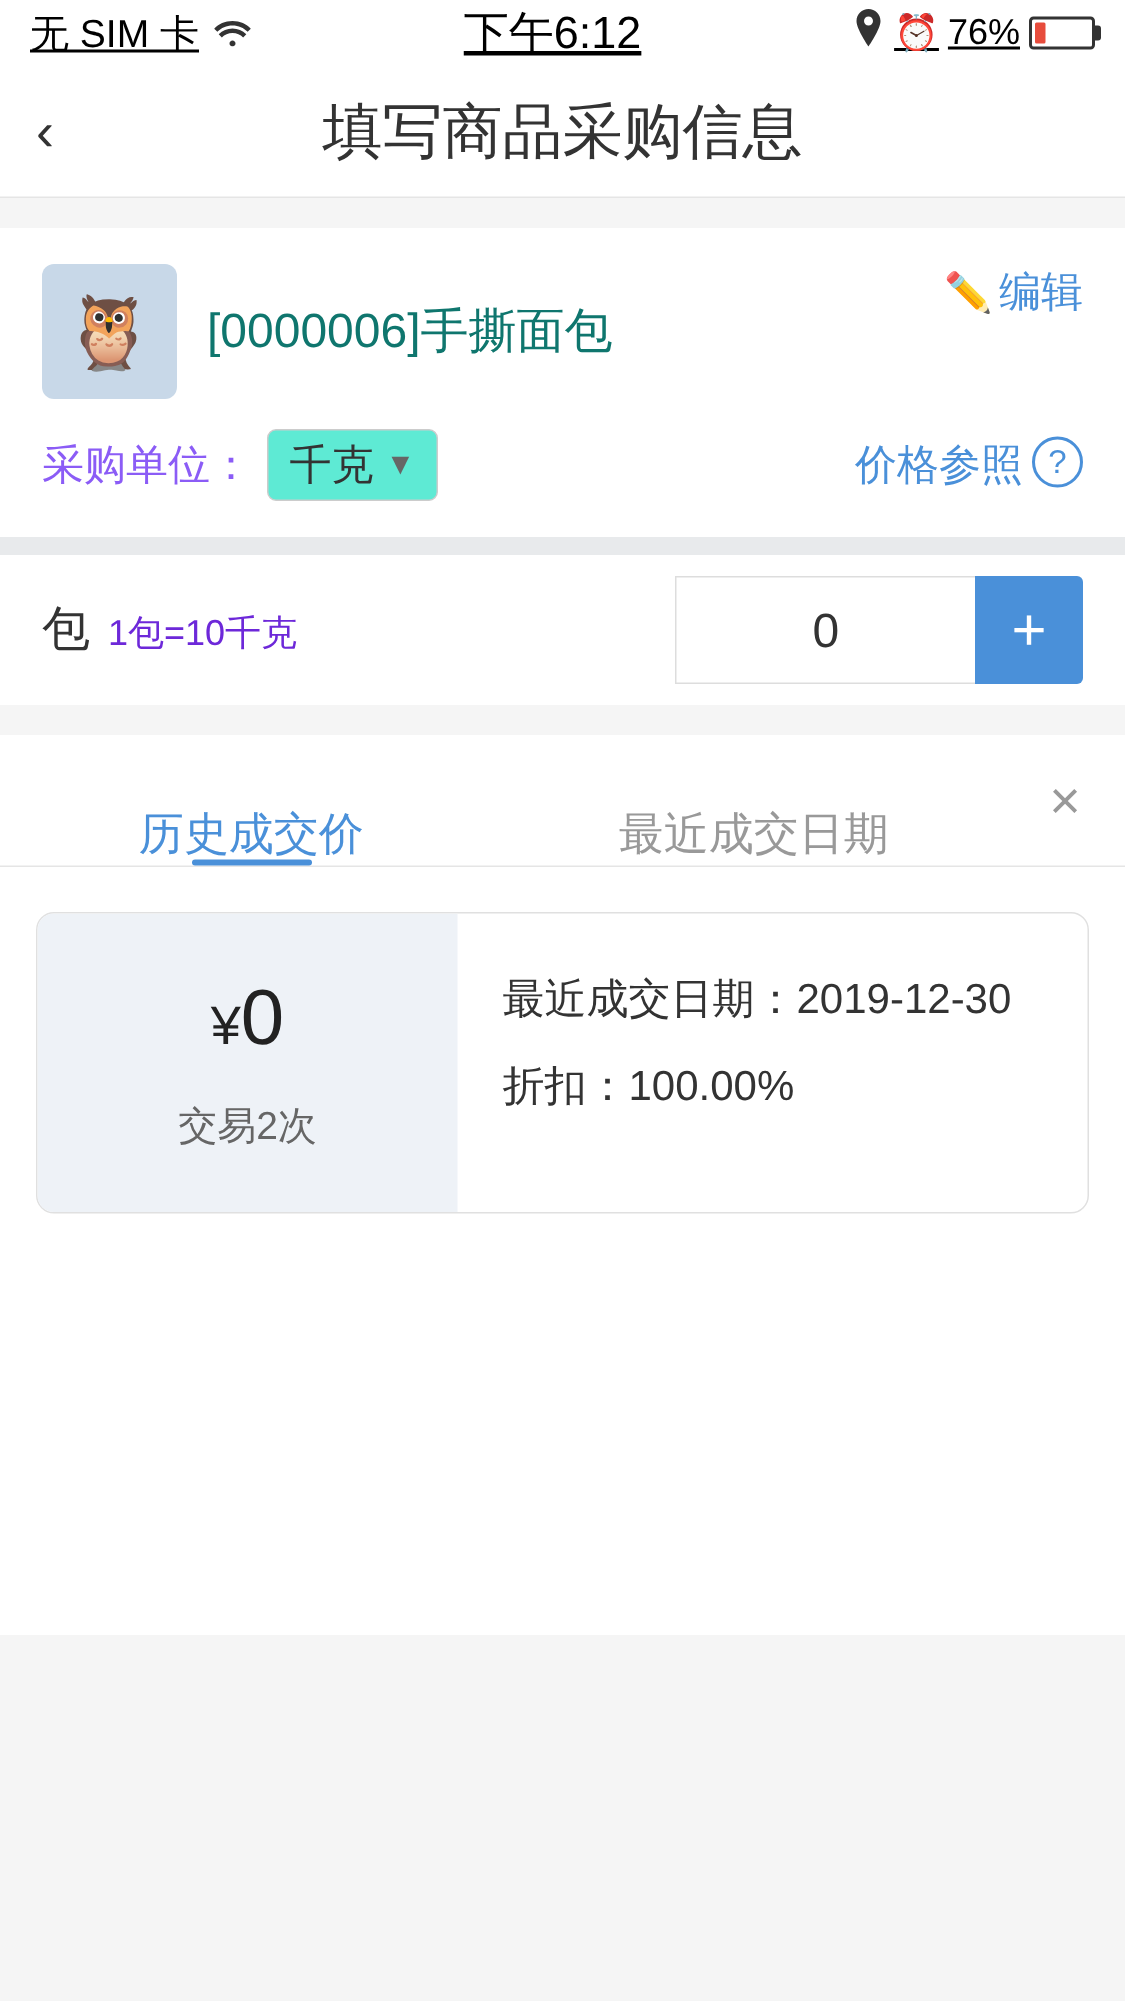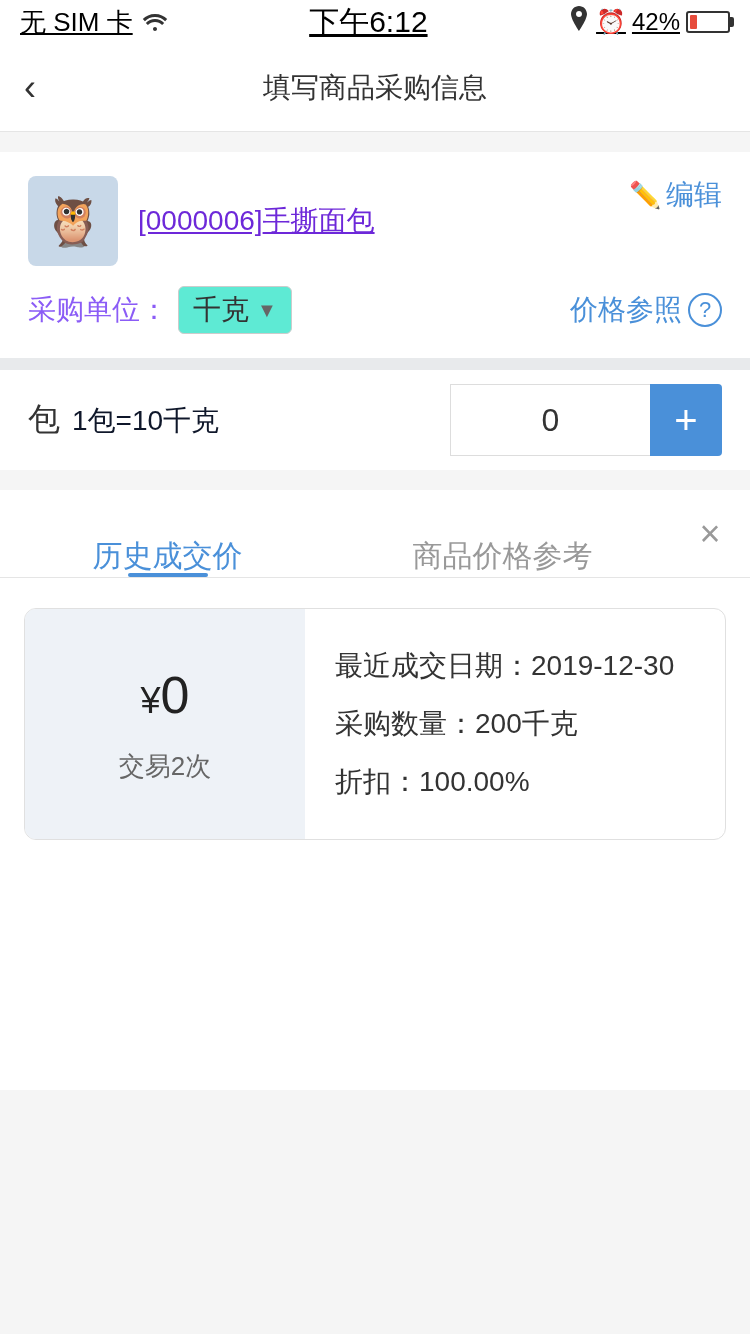--- a/index.html
+++ b/index.html
@@ -83,21 +83,21 @@
       border-bottom: 1px solid #e5e5e5;
     }
     .nav-back {
       position: absolute;
       left: 24px;
       font-size: 36px;
       color: #333;
       cursor: pointer;
     }
     .nav-title {
-      font-size: 28px;
+      font-size: 40px;
       font-weight: 500;
       color: #333;
     }
 
     
     .product-section {
       background: #fff;
       margin-top: 20px;
       padding: 24px 28px;
     }
@@ -120,24 +120,23 @@
       display: flex;
       align-items: center;
       justify-content: center;
       flex-shrink: 0;
     }
     .owl-icon {
       font-size: 48px;
       color: #7a9ab8;
     }
     .product-name {
-      font-size: 28px;
-      color: #6d28d9;
-      font-weight: 500;
-      text-decoration: underline;
+      font-size: 32px;
+      color: #0f766e;
+      font-weight: 500;
     }
     .edit-link {
       font-size: 28px;
       color: #4a90d9;
       display: flex;
       align-items: center;
       gap: 4px;
       white-space: nowrap;
     }
     .edit-icon {
@@ -165,21 +164,21 @@
       gap: 8px;
     }
     .unit-arrow {
       font-size: 20px;
       color: #666;
     }
     .price-ref {
       font-size: 28px;
       color: #4a90d9;
       display: flex;
-      align-items: center;
+      align-items: flex-start;
       gap: 6px;
     }
     .price-ref-question {
       width: 34px;
       height: 34px;
       border-radius: 50%;
       border: 2px solid #4a90d9;
       display: inline-flex;
       align-items: center;
       justify-content: center;
@@ -206,22 +205,22 @@
       display: flex;
       align-items: baseline;
       gap: 12px;
     }
     .quantity-unit {
       font-size: 32px;
       color: #333;
       font-weight: 500;
     }
     .quantity-conversion {
-      font-size: 28px;
-      color: #0f172a;
+      font-size: 24px;
+      color: #6d28d9;
     }
     .quantity-control {
       display: flex;
       align-items: center;
       gap: 0;
     }
     .quantity-input-box {
       width: 200px;
       height: 72px;
       border: 1px solid #ddd;
@@ -361,21 +360,21 @@
     </span>
   </div>
   <div class="status-center">下午6:12</div>
   <div class="status-right">
     <span>
       <svg width="22" height="26" viewBox="0 0 22 26" fill="none">
         <path d="M11 0C6.6 0 3 3.6 3 8c0 5.5 8 17 8 17s8-11.5 8-17c0-4.4-3.6-8-8-8zm0 11c-1.7 0-3-1.3-3-3s1.3-3 3-3 3 1.3 3 3-1.3 3-3 3z" fill="#333"></path>
       </svg>
     </span>
     <span>⏰</span>
-    <span>42%</span>
+    <span>76%</span>
     <span class="battery-icon">
       <span class="battery-body">
         <span class="battery-fill"></span>
       </span>
     </span>
   </div>
 </div>
 
 <div class="nav-bar">
   <div class="nav-back">‹</div>
@@ -427,37 +426,34 @@
   </div>
 </div>
 
 <div class="bottom-panel main-bg">
 
   <div class="tabs-row">
     <div class="tab-item active">
       <span>历史成交价</span>
     </div>
     <div class="tab-item">
-      <span>商品价格参考</span>
+      <span>最近成交日期</span>
     </div>
     <div class="tab-close">×</div>
   </div>
 
   <div class="price-card">
     <div class="price-card-left">
       <div class="price-amount">
         <span class="price-yen">¥</span><span class="price-number">0</span>
       </div>
       <div class="price-trade-count">交易2次</div>
     </div>
     <div class="price-card-right">
       <div class="price-detail-row">
         <span>最近成交日期：</span><span>2019-12-30</span>
       </div>
       <div class="price-detail-row">
-        <span>采购数量：</span><span>200千克</span>
-      </div>
-      <div class="price-detail-row">
         <span>折扣：</span><span>100.00%</span>
       </div>
     </div>
   </div>
 </div>
 
 </body></html>

